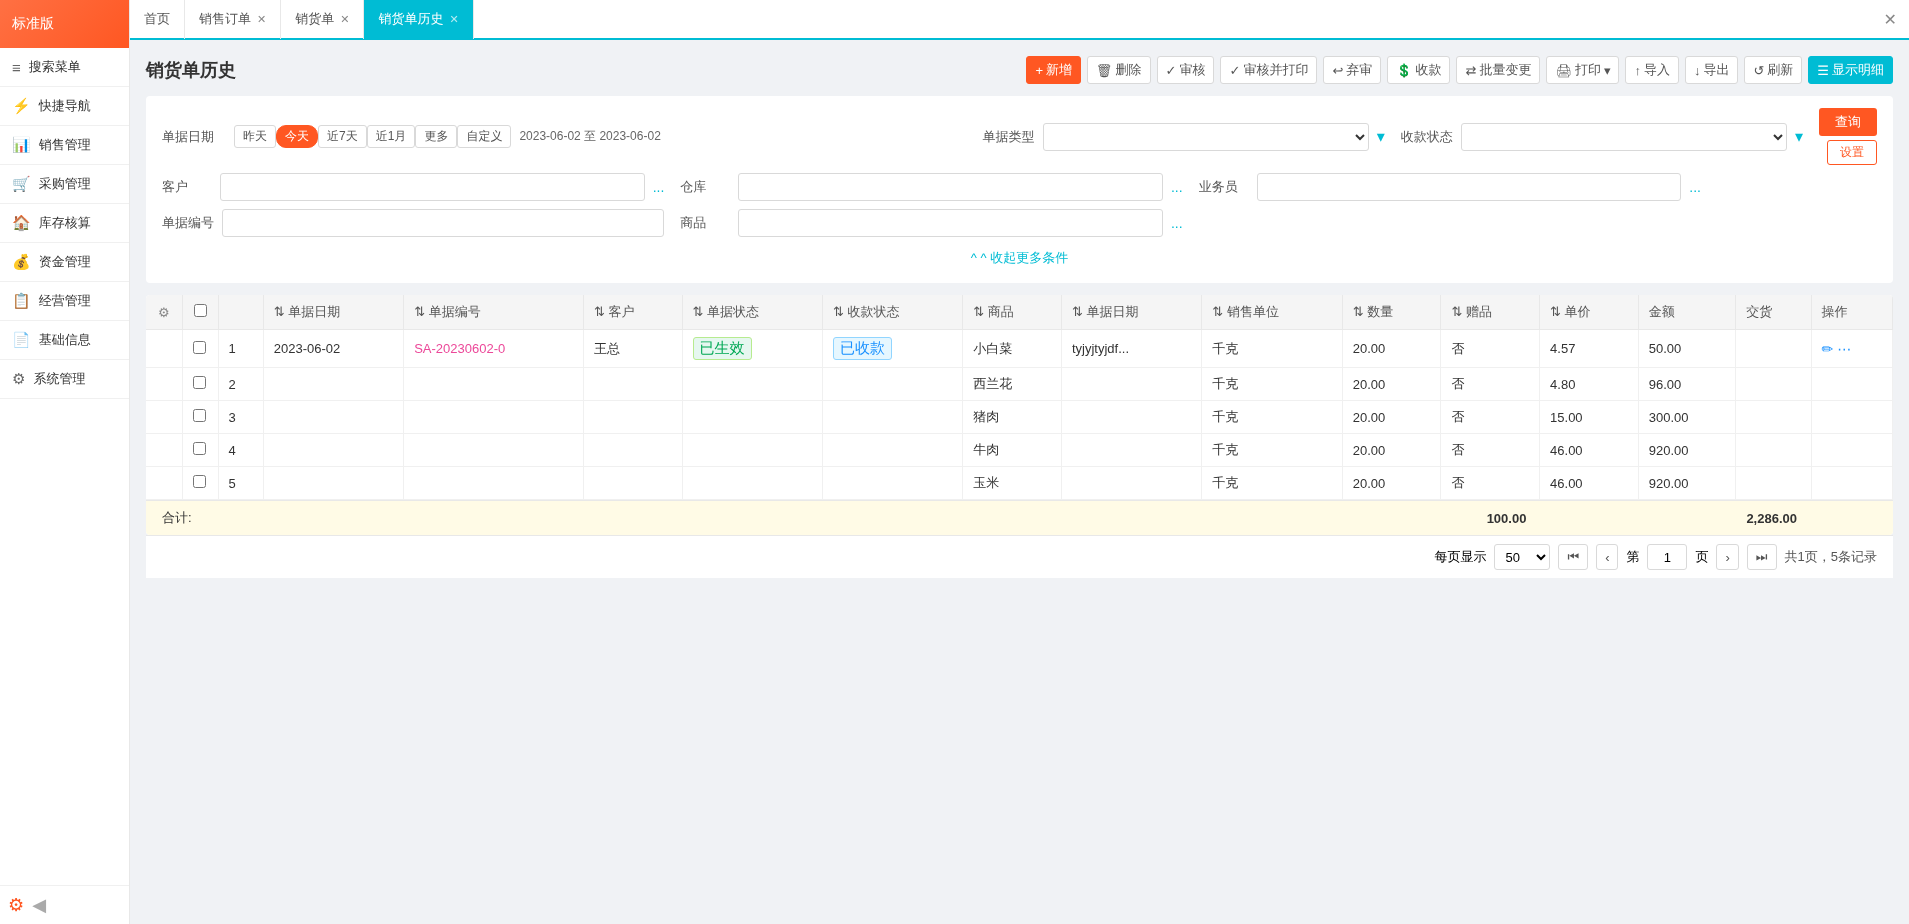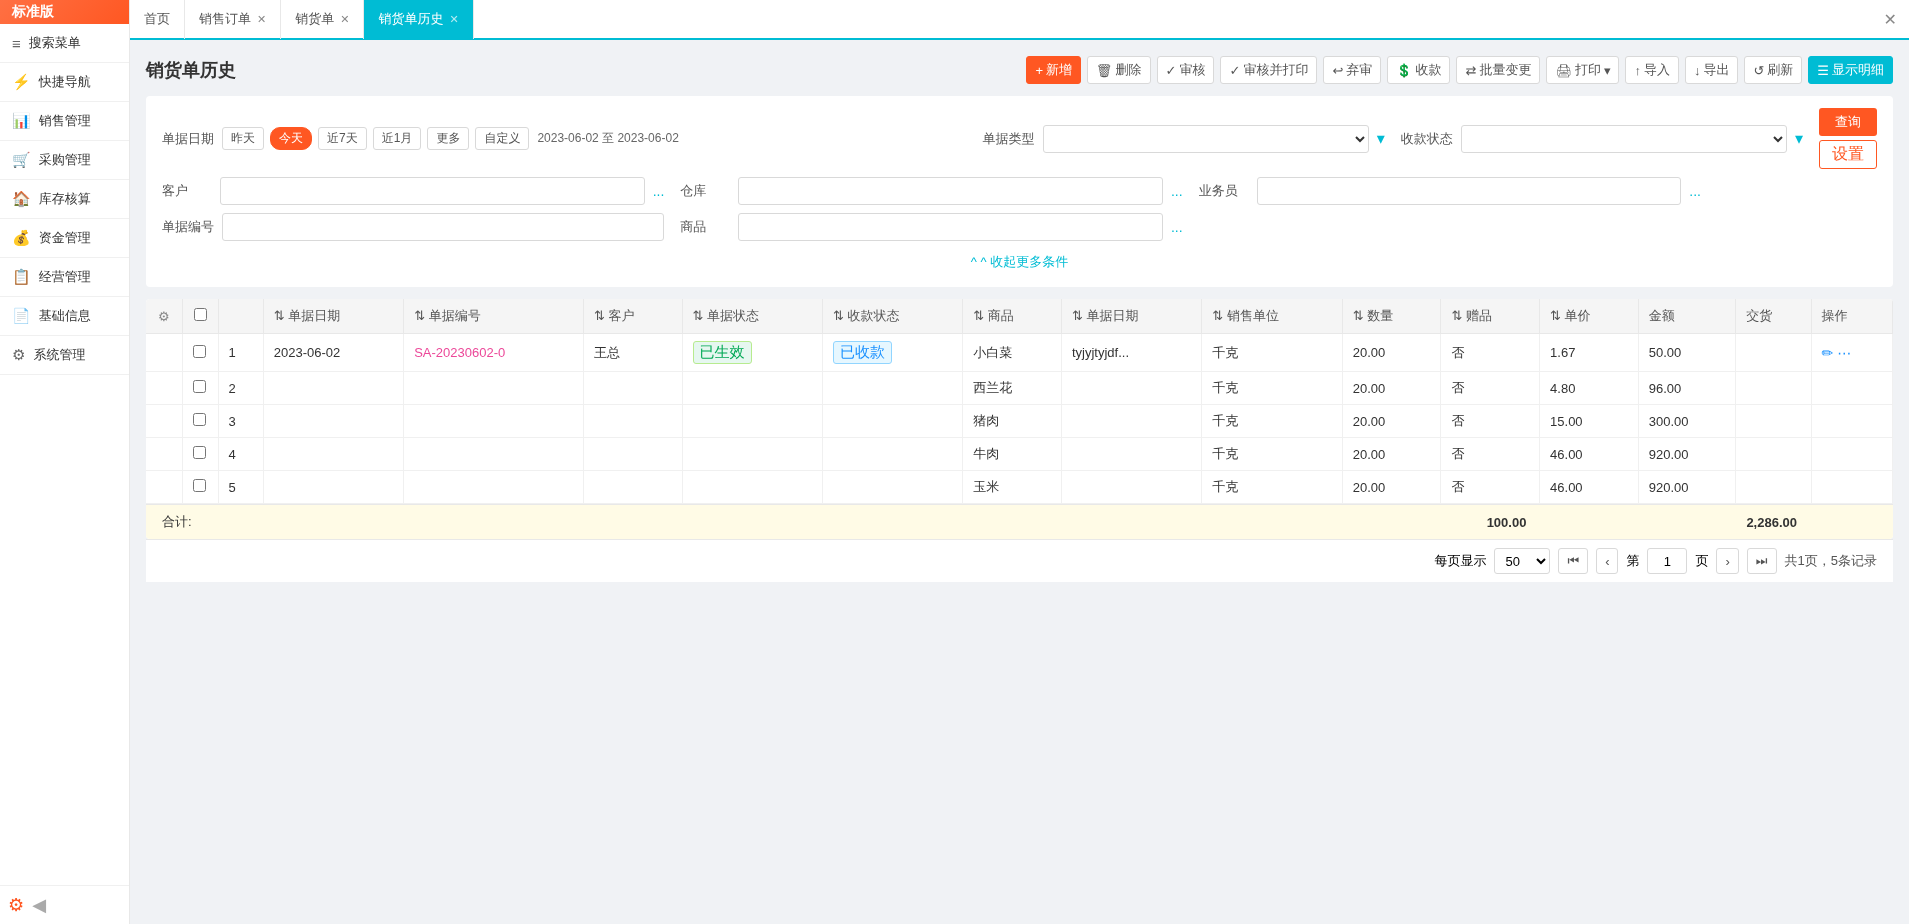--- a/index.html
+++ b/index.html
@@ -12,22 +12,22 @@
       border-right: 1px solid #e8e8e8;
       display: flex;
       flex-direction: column;
       min-height: 100%;
     }
     .sidebar-top {
       background: linear-gradient(135deg, #ff7043, #ff5722);
       padding: 8px 12px;
       color: #fff;
       font-size: 14px;
-      font-weight: bold;
-      height: 24px;
+      font-weight: normal;
+      height: 48px;
       display: flex;
       align-items: center;
     }
     .sidebar-item {
       display: flex;
       align-items: center;
       padding: 10px 12px;
       cursor: pointer;
       color: #333;
       border-bottom: 1px solid #f0f0f0;
@@ -162,21 +162,21 @@
       padding: 3px 8px;
       height: 28px;
       flex: 1;
       background: #fff;
       color: #333;
       outline: none;
     }
     .date-filter {
       display: flex;
       align-items: center;
-      gap: 6px;
+      margin-left: 12px;
     }
     .date-btn {
       padding: 2px 8px;
       border: 1px solid #d9d9d9;
       background: #fff;
       border-radius: 3px;
       cursor: pointer;
       font-size: 12px;
       color: #555;
     }
@@ -306,21 +306,21 @@
       cursor: pointer;
       font-size: 13px;
     }
     .settings-btn {
       background: #fff;
       color: #ff5722;
       border: 1px solid #ff5722;
       border-radius: 3px;
       padding: 3px 12px;
       cursor: pointer;
-      font-size: 16px;
+      font-size: 12px;
     }
     .query-area {
       display: flex;
       flex-direction: column;
       align-items: flex-end;
       gap: 4px;
     }
     .action-icons { display: flex; gap: 4px; color: #1890ff; cursor: pointer; }
     .action-icon { font-size: 14px; }
   </style>
@@ -595,21 +595,21 @@
               <td>2023-06-02</td>
               <td><a class="link-text">SA-20230602-0</a></td>
               <td>王总</td>
               <td><span class="badge badge-active">已生效</span></td>
               <td><span class="badge badge-paid">已收款</span></td>
               <td>小白菜</td>
               <td>tyjyjtyjdf...</td>
               <td>千克</td>
               <td>20.00</td>
               <td>否</td>
-              <td>1.67</td>
+              <td>4.57</td>
               <td>50.00</td>
               <td></td>
               <td>
                 <div class="action-icons">
         <span class="action-icon">✏</span>
         <span class="action-icon">⋯</span>
       </div>
               </td>
             </tr>
             <tr>

